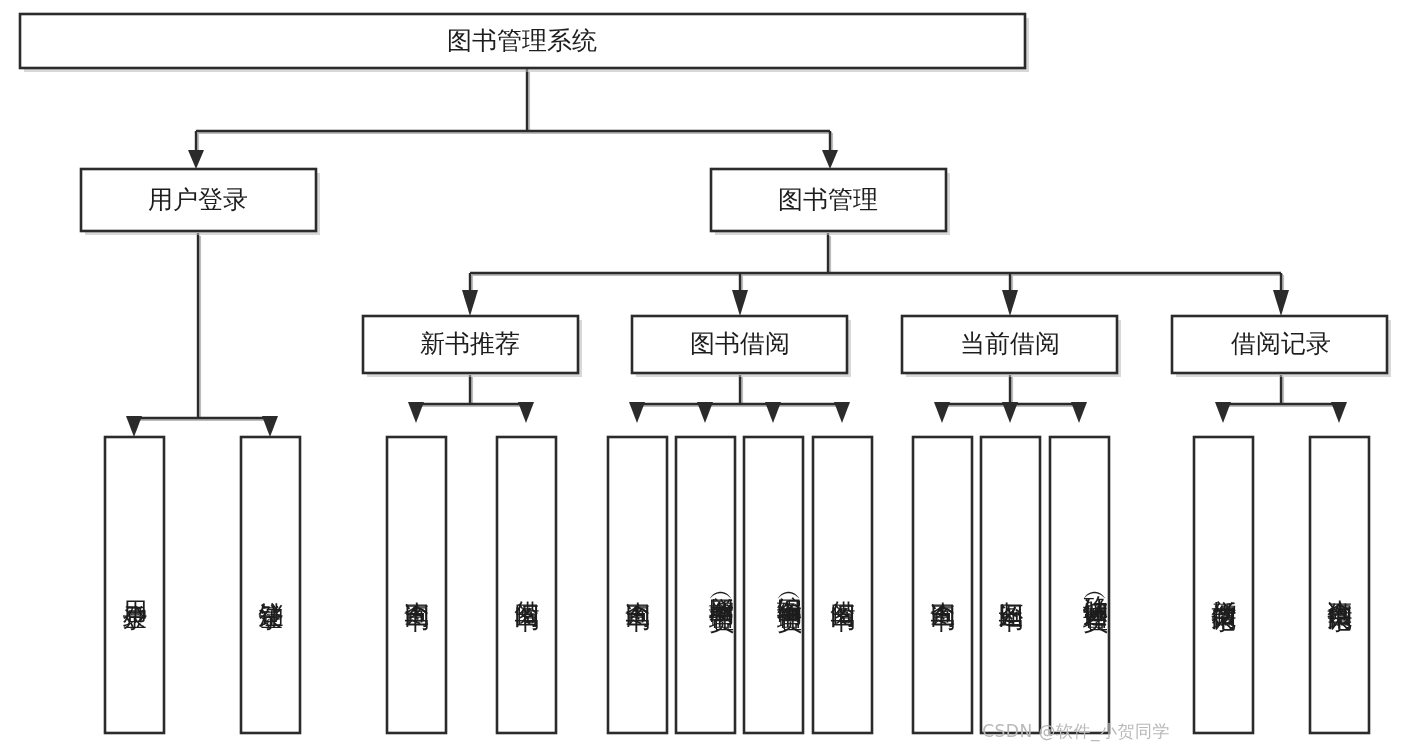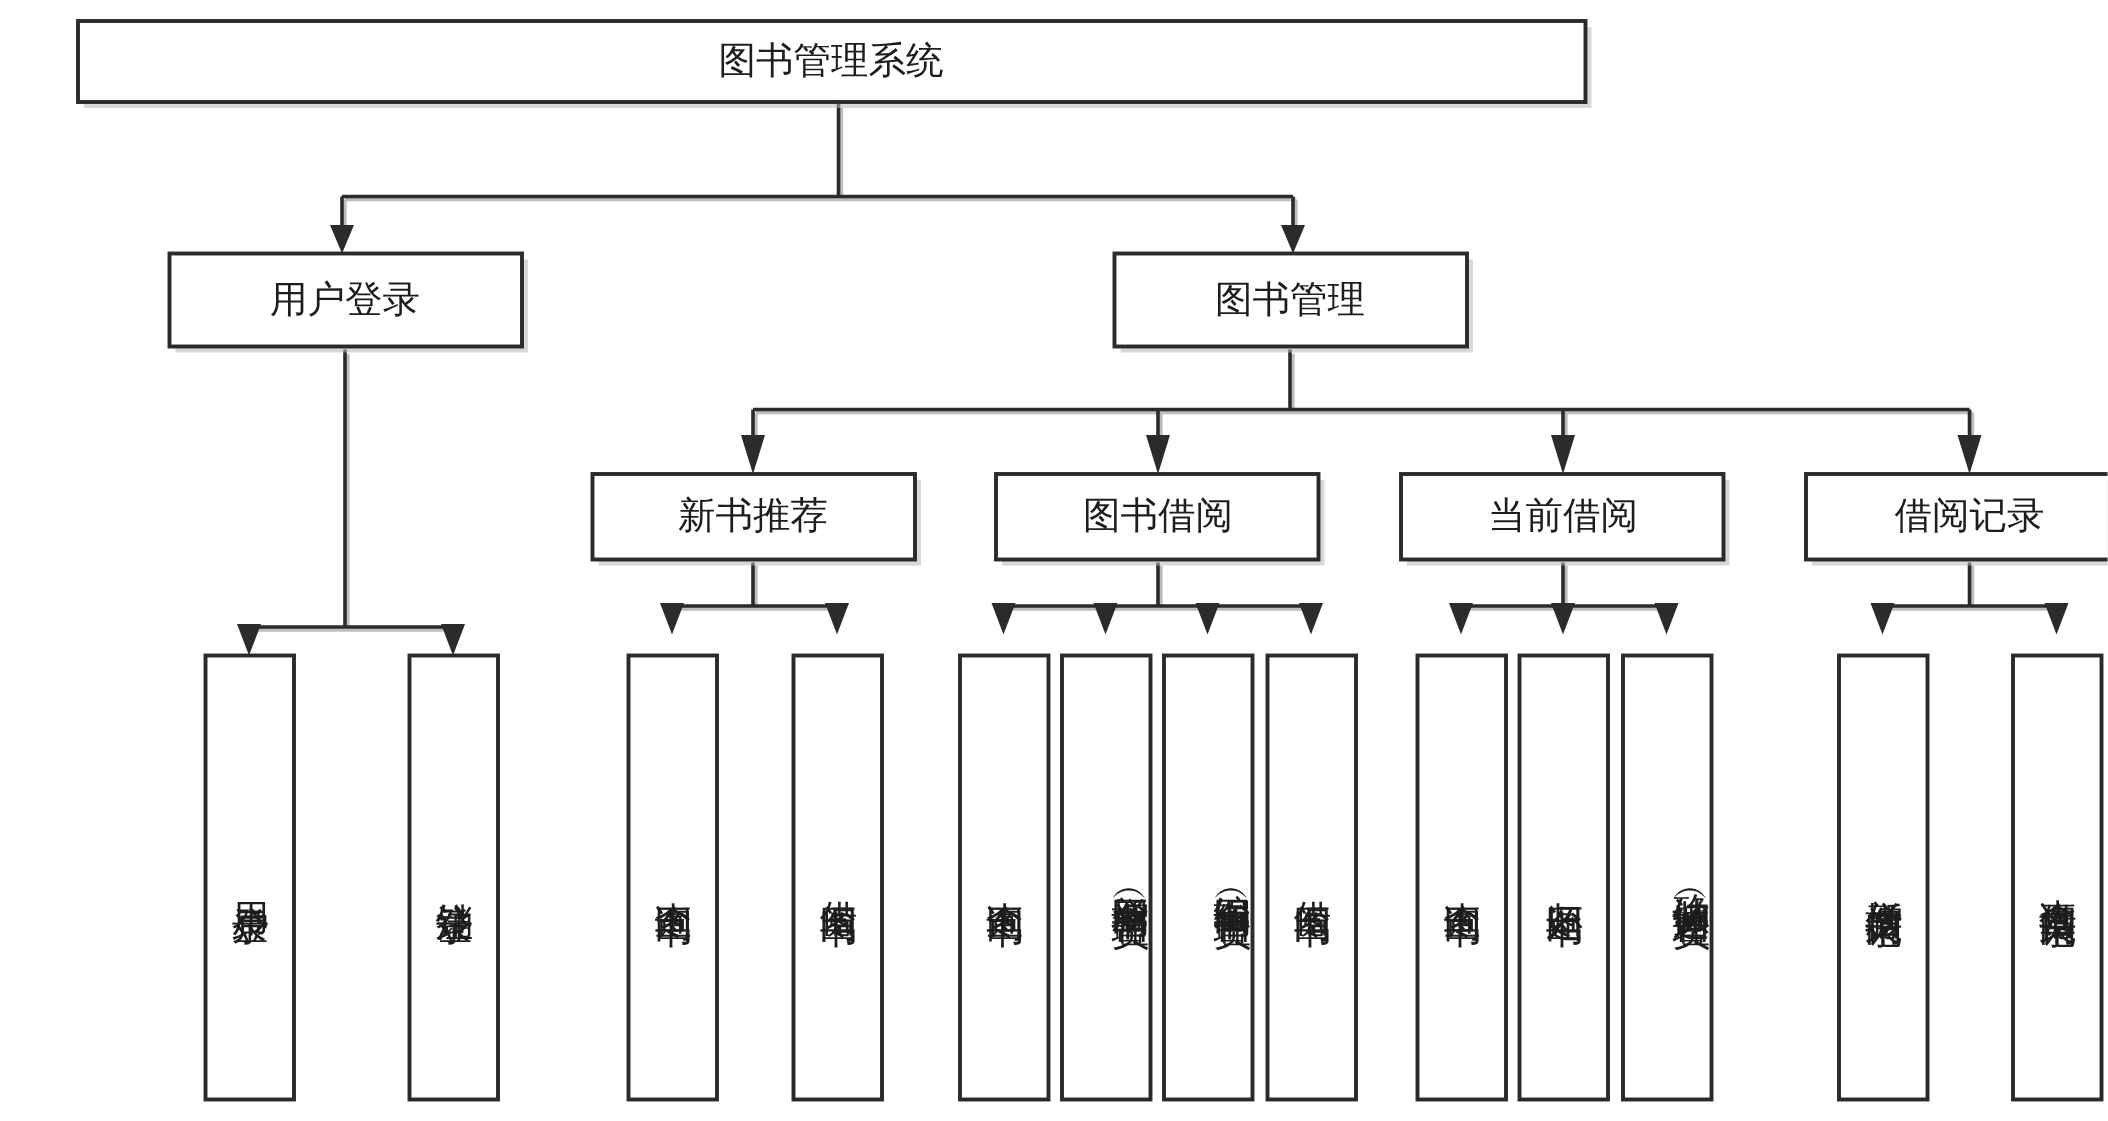--- a/index.html
+++ b/index.html
@@ -1,21 +1,21 @@
 <!DOCTYPE html>
 <html><head>
 <meta charset="utf-8">
 <style>
   html,body{margin:0;padding:0;background:#ffffff;}
   body{
     width:1405px;height:747px;overflow:hidden;
     font-family:"Liberation Sans","DejaVu Sans",sans-serif;
     color:#222;
   }
-  #diagram-root{position:relative;width:1180px;height:747px;margin-left:32px;}
+  #diagram-root{position:relative;width:1180px;height:747px;}
   svg#tree{position:absolute;left:0;top:0;width:1405px;height:747px;display:block;}
   .node-box{fill:#ffffff;stroke:#2b2b2b;stroke-width:2.6;}
   .node-shadow{fill:#b8b8b8;opacity:.55;}
   .conn{stroke:#2b2b2b;stroke-width:2.4;fill:none;stroke-linecap:butt;}
   .conn-shadow{stroke:#bdbdbd;stroke-width:2.2;fill:none;}
   .arrow-head{fill:#2b2b2b;stroke:none;}
   .node-label-h{
     font-size:25px;fill:#1d1d1d;text-anchor:middle;dominant-baseline:middle;
     font-family:"DejaVu Sans","Liberation Sans",sans-serif;
   }
@@ -159,13 +159,14 @@
   <div class="vlabel" style="left:744px;top:437px;width:59px;height:296px;align-items:flex-start;">编辑图书（管理员）</div>
   <div class="vlabel" style="left:813px;top:437px;width:59px;height:296px;">借阅图书</div>
 
   <div class="vlabel" style="left:913px;top:437px;width:59px;height:296px;">查询图书</div>
   <div class="vlabel" style="left:981px;top:437px;width:59px;height:296px;">归还图书</div>
   <div class="vlabel" style="left:1050px;top:437px;width:59px;height:296px;align-items:flex-start;">确认归还（管理员）</div>
 
   <div class="vlabel" style="left:1194px;top:437px;width:59px;height:296px;">新增借阅记录</div>
   <div class="vlabel" style="left:1310px;top:437px;width:59px;height:296px;">查询借阅记录</div>
 
+  <div id="watermark">CSDN @软件_小贺同学</div>
 </div>
 
 </body></html>

